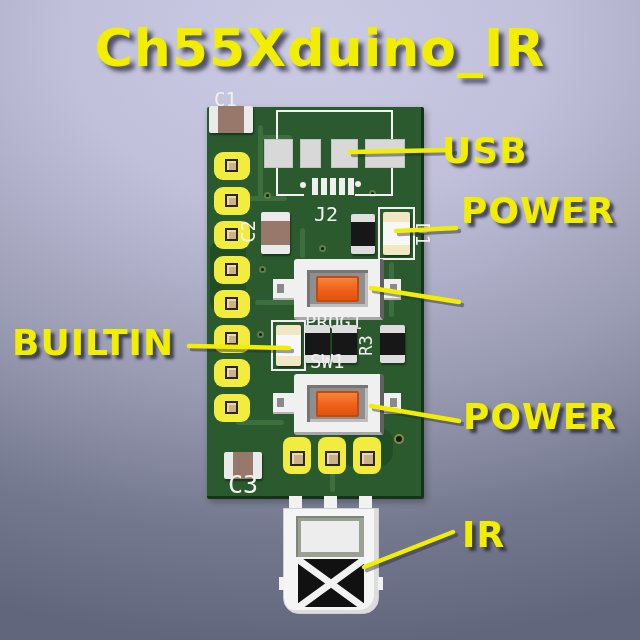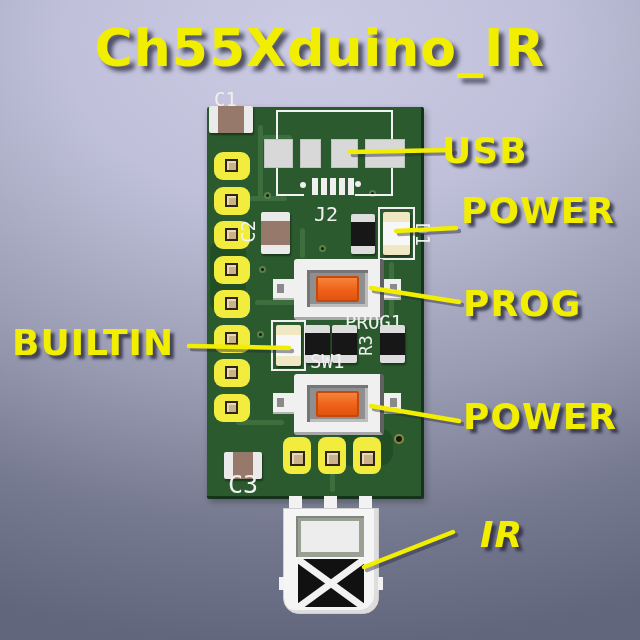--- a/index.html
+++ b/index.html
@@ -182,21 +182,21 @@
 
   <div class="sw-tab" style="left:273px;top:279px;">
       <div class="notch" style="left:4px;"></div>
     </div>
   <div class="sw-tab" style="left:380px;top:279px;">
       <div class="notch" style="right:4px;"></div>
     </div>
   <div class="sw-body" style="left:294px;top:259px;"></div>
   <div class="sw-bezel" style="left:307px;top:270px;"></div>
   <div class="sw-cap" style="left:316px;top:276px;"></div>
-  <div class="silk" style="left:305px;top:313px;margin-left:40px;">PROG1</div>
+  <div class="silk" style="left:305px;top:313px;">PROG1</div>
 
   <div class="silkbox" style="left:271px;top:320px;width:35px;height:51px;"></div>
   <div class="cap-v led-v" style="left:276px;top:325px;width:25px;height:41px;">
     <div class="end"></div>
       <div class="mid"></div>
       <div class="end"></div>
   </div>
   <div class="cap-v res-v" style="left:305px;top:325px;width:25px;height:38px;">
     <div class="end"></div>
       <div class="mid"></div>
@@ -271,18 +271,17 @@
       <line x1="371" y1="288" x2="459" y2="302"></line>
       <line x1="189" y1="346" x2="289" y2="348"></line>
       <line x1="371" y1="406" x2="459" y2="421"></line>
       <line x1="364" y1="567" x2="453" y2="532"></line>
     </g>
   </svg>
 
   <div class="title">Ch55Xduino_IR</div>
   <div class="callout" style="left:442px;top:130px;">USB</div>
   <div class="callout" style="left:461px;top:190px;">POWER</div>
-  <div class="callout" style="left:463px;top:283px;">PROG</div>
   <div class="callout" style="left:12px;top:322px;">BUILTIN</div>
   <div class="callout" style="left:463px;top:396px;">POWER</div>
-  <div class="callout" style="left:480px;top:514px;font-style:italic;">IR</div>
+  <div class="callout" style="left:462px;top:514px;">IR</div>
 
 </div>
 
 </body></html>

